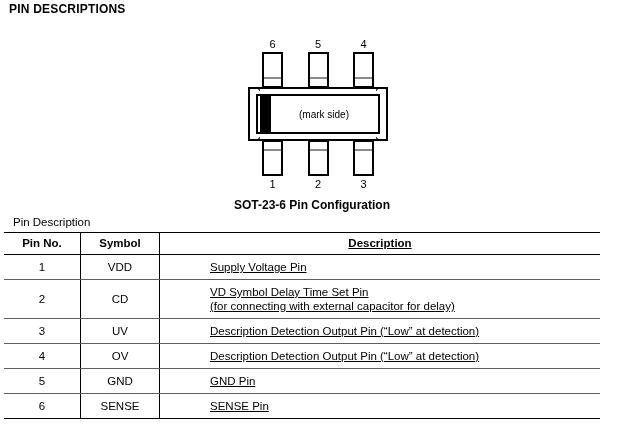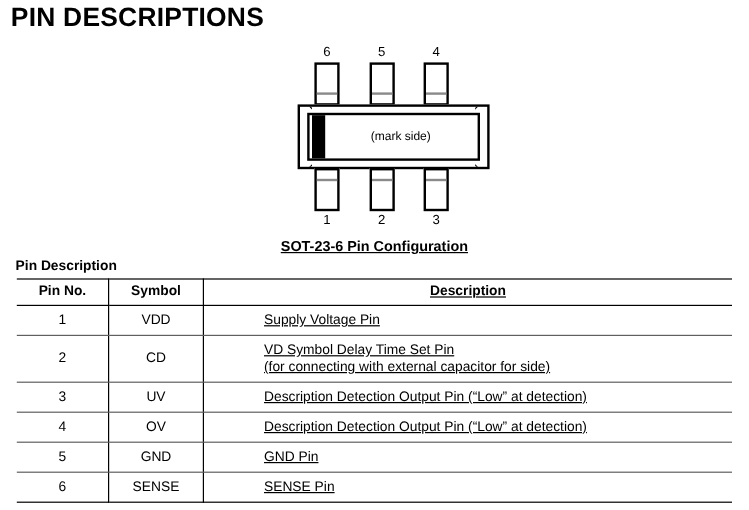--- a/index.html
+++ b/index.html
@@ -14,21 +14,21 @@
     font-family: "Liberation Sans", sans-serif;
     color: #000000;
     overflow: hidden;
   }
 
   
   #page-title {
     position: absolute;
     left: 9px;
     top: 2px;
-    font-size: 22px;
+    font-size: 12px;
     font-weight: bold;
     letter-spacing: 0.2px;
   }
 
   
   #package-diagram {
     position: absolute;
     left: 248px;
     top: 38px;
     width: 140px;
@@ -80,21 +80,21 @@
     justify-content: space-between;
   }
   #pin-nums-top { top: 0px; }
   #pin-nums-bottom { top: 140px; }
 
   
   #chip-body {
     position: absolute;
     left: 0px;
     top: 49px;
-    width: 160px;
+    width: 140px;
     height: 54px;
     box-sizing: border-box;
     border: 2px solid #000;
     background: #ffffff;
   }
   #chip-body-inner {
     position: absolute;
     left: 6px;
     top: 5px;
     right: 6px;
@@ -148,35 +148,34 @@
   }
 
   #diagram-caption {
     position: absolute;
     left: 0;
     top: 198px;
     width: 624px;
     text-align: center;
     font-size: 12px;
     font-weight: bold;
-    text-decoration: underline;
   }
 
   
   #pin-description-heading {
     position: absolute;
     left: 13px;
     top: 216px;
     font-size: 11.5px;
-    font-weight: bold;
+    font-weight: normal;
   }
 
   #pin-table-wrap {
     position: absolute;
-    left: 14px;
+    left: 4px;
     top: 232px;
     width: 596px;
   }
   table {
     border-collapse: collapse;
     width: 100%;
     font-size: 11.5px;
   }
   thead th {
     font-weight: bold;
@@ -280,21 +279,21 @@
         <td class="col-sym">VDD</td>
         <td class="col-desc">
           <span class="desc-line">Supply Voltage Pin</span>
         </td>
       </tr>
       <tr>
         <td class="col-pin">2</td>
         <td class="col-sym">CD</td>
         <td class="col-desc">
           <span class="desc-line">VD Symbol Delay Time Set Pin</span>
-          <span class="desc-line">(for connecting with external capacitor for side)</span>
+          <span class="desc-line">(for connecting with external capacitor for delay)</span>
         </td>
       </tr>
       <tr>
         <td class="col-pin">3</td>
         <td class="col-sym">UV</td>
         <td class="col-desc">
           <span class="desc-line">Description Detection Output Pin (“Low” at detection)</span>
         </td>
       </tr>
       <tr>

